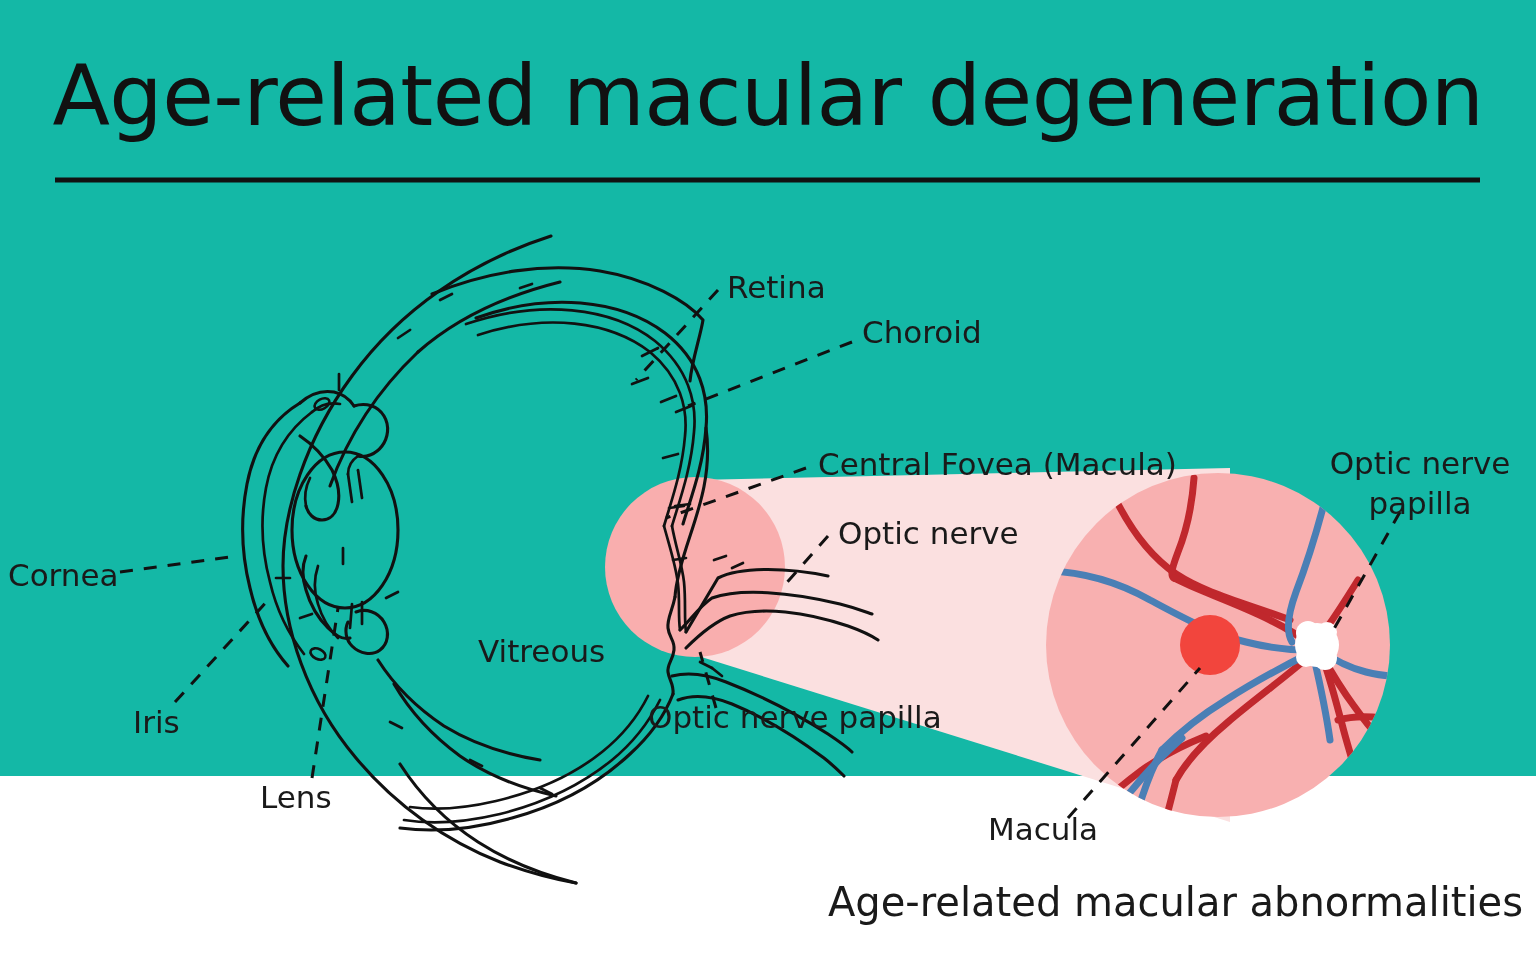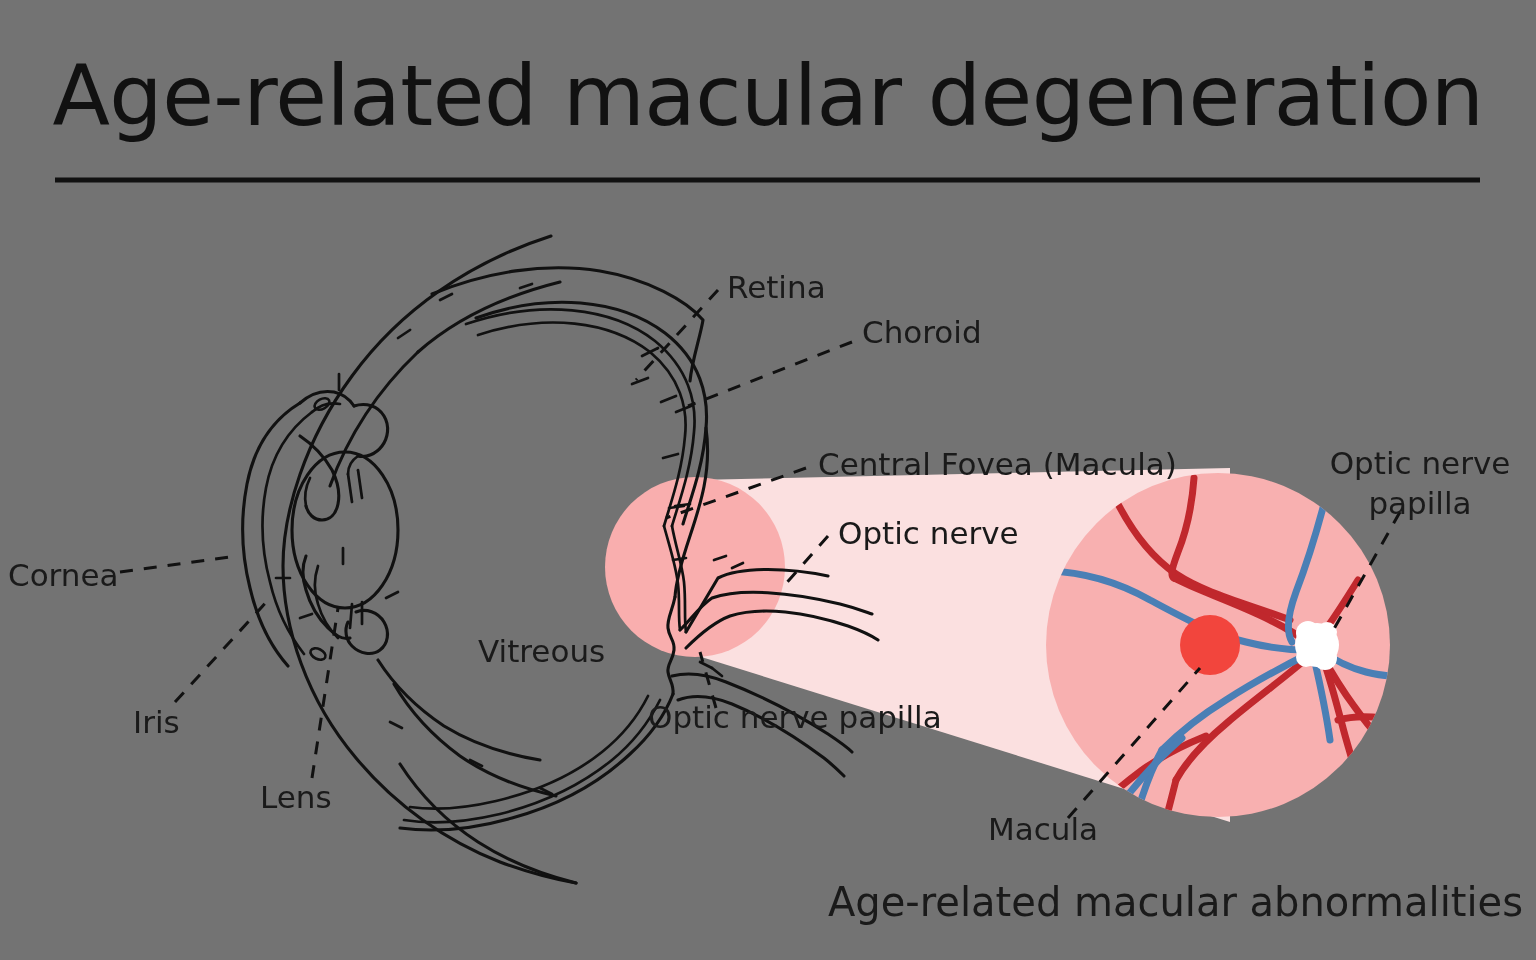--- a/index.html
+++ b/index.html
@@ -10,22 +10,22 @@
   body {
     width: 1536px;
     height: 960px;
     font-family: "DejaVu Sans", "Liberation Sans", sans-serif;
     overflow: hidden;
     position: relative;
   }
   #stage {
     position: relative;
     width: 1536px;
-    height: 960px;
-    background: #737373;
+    height: 776px;
+    background: #14b8a6;
   }
   svg#diagram {
     position: absolute;
     left: 0; top: 0;
     width: 1536px;
     height: 960px;
     display: block;
   }
   .title-text {
     font-size: 84px;

